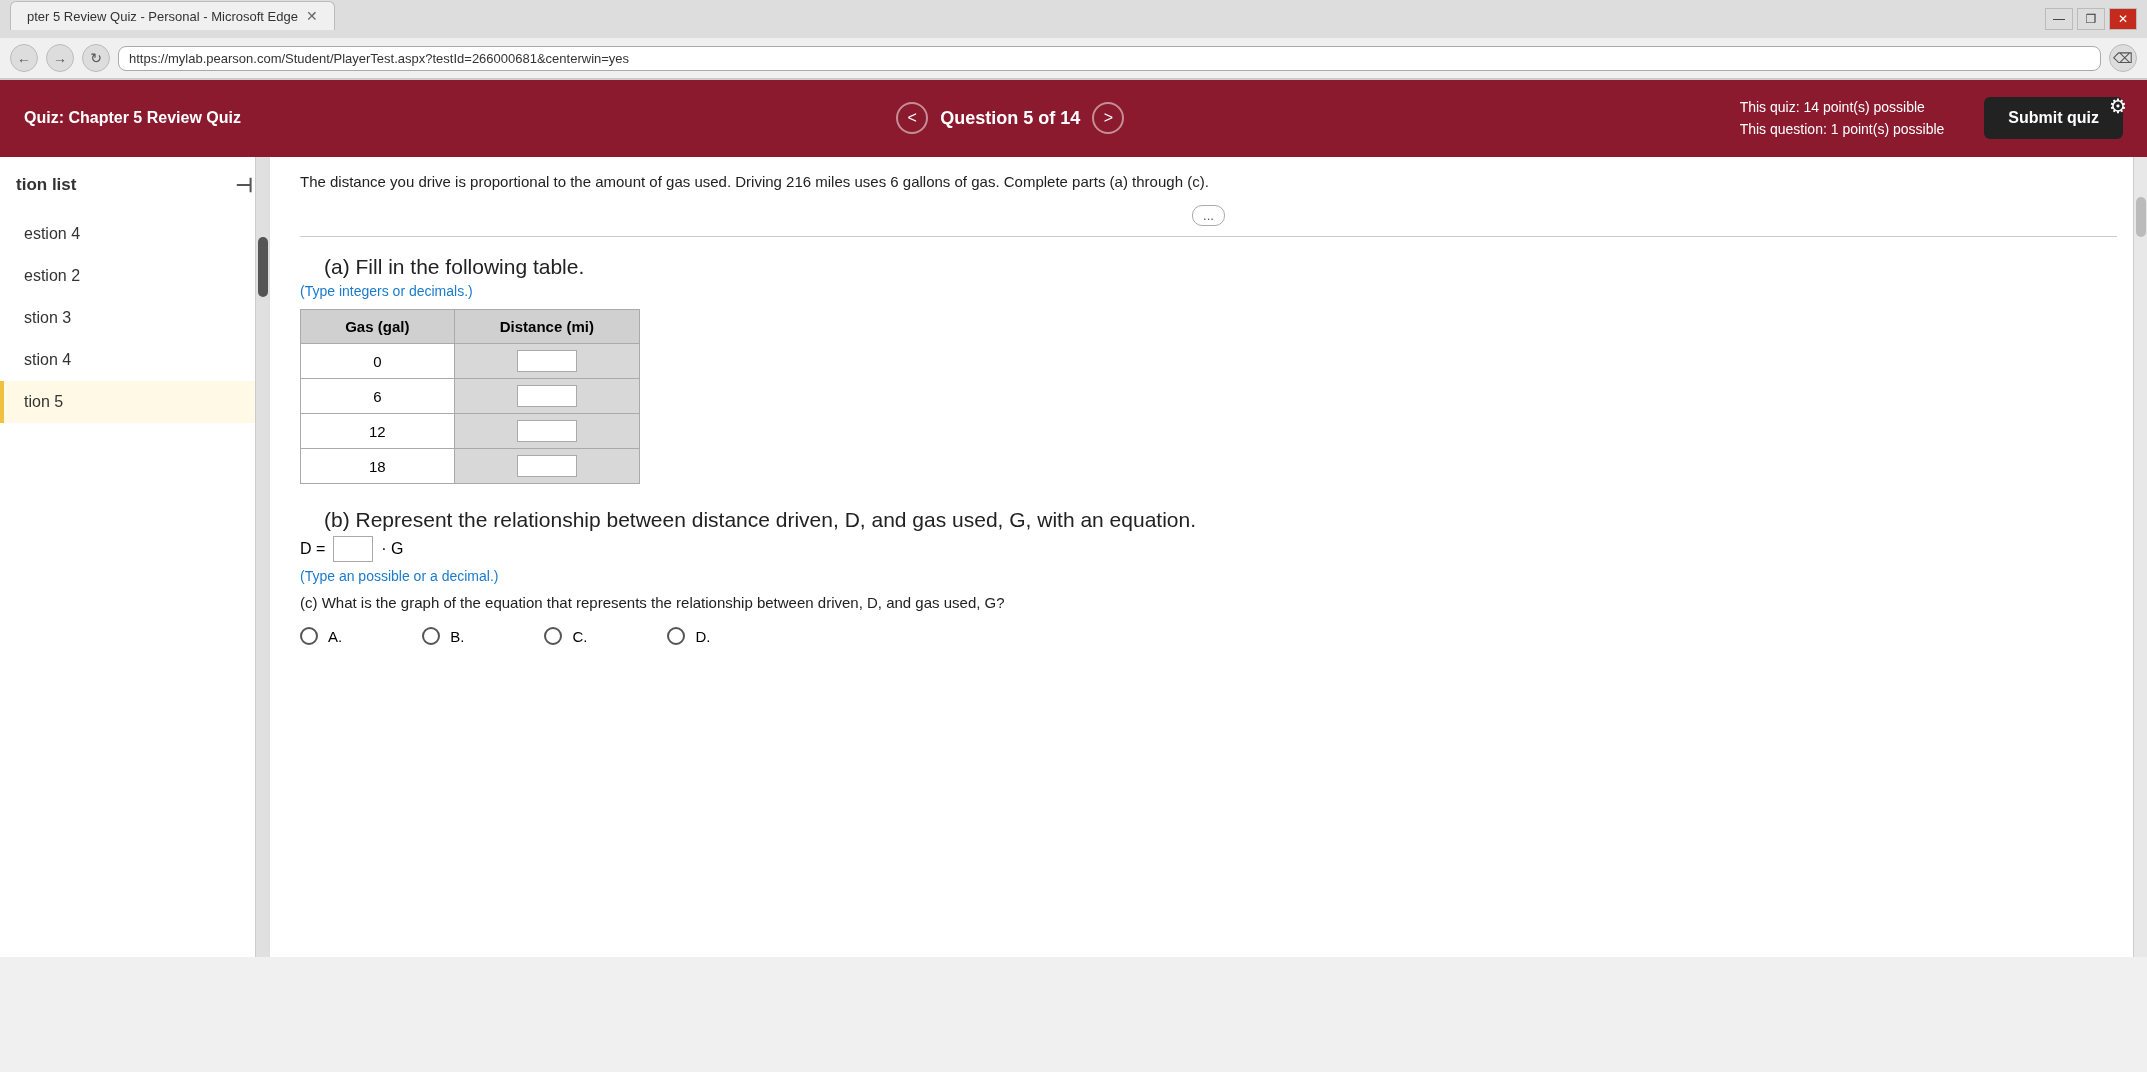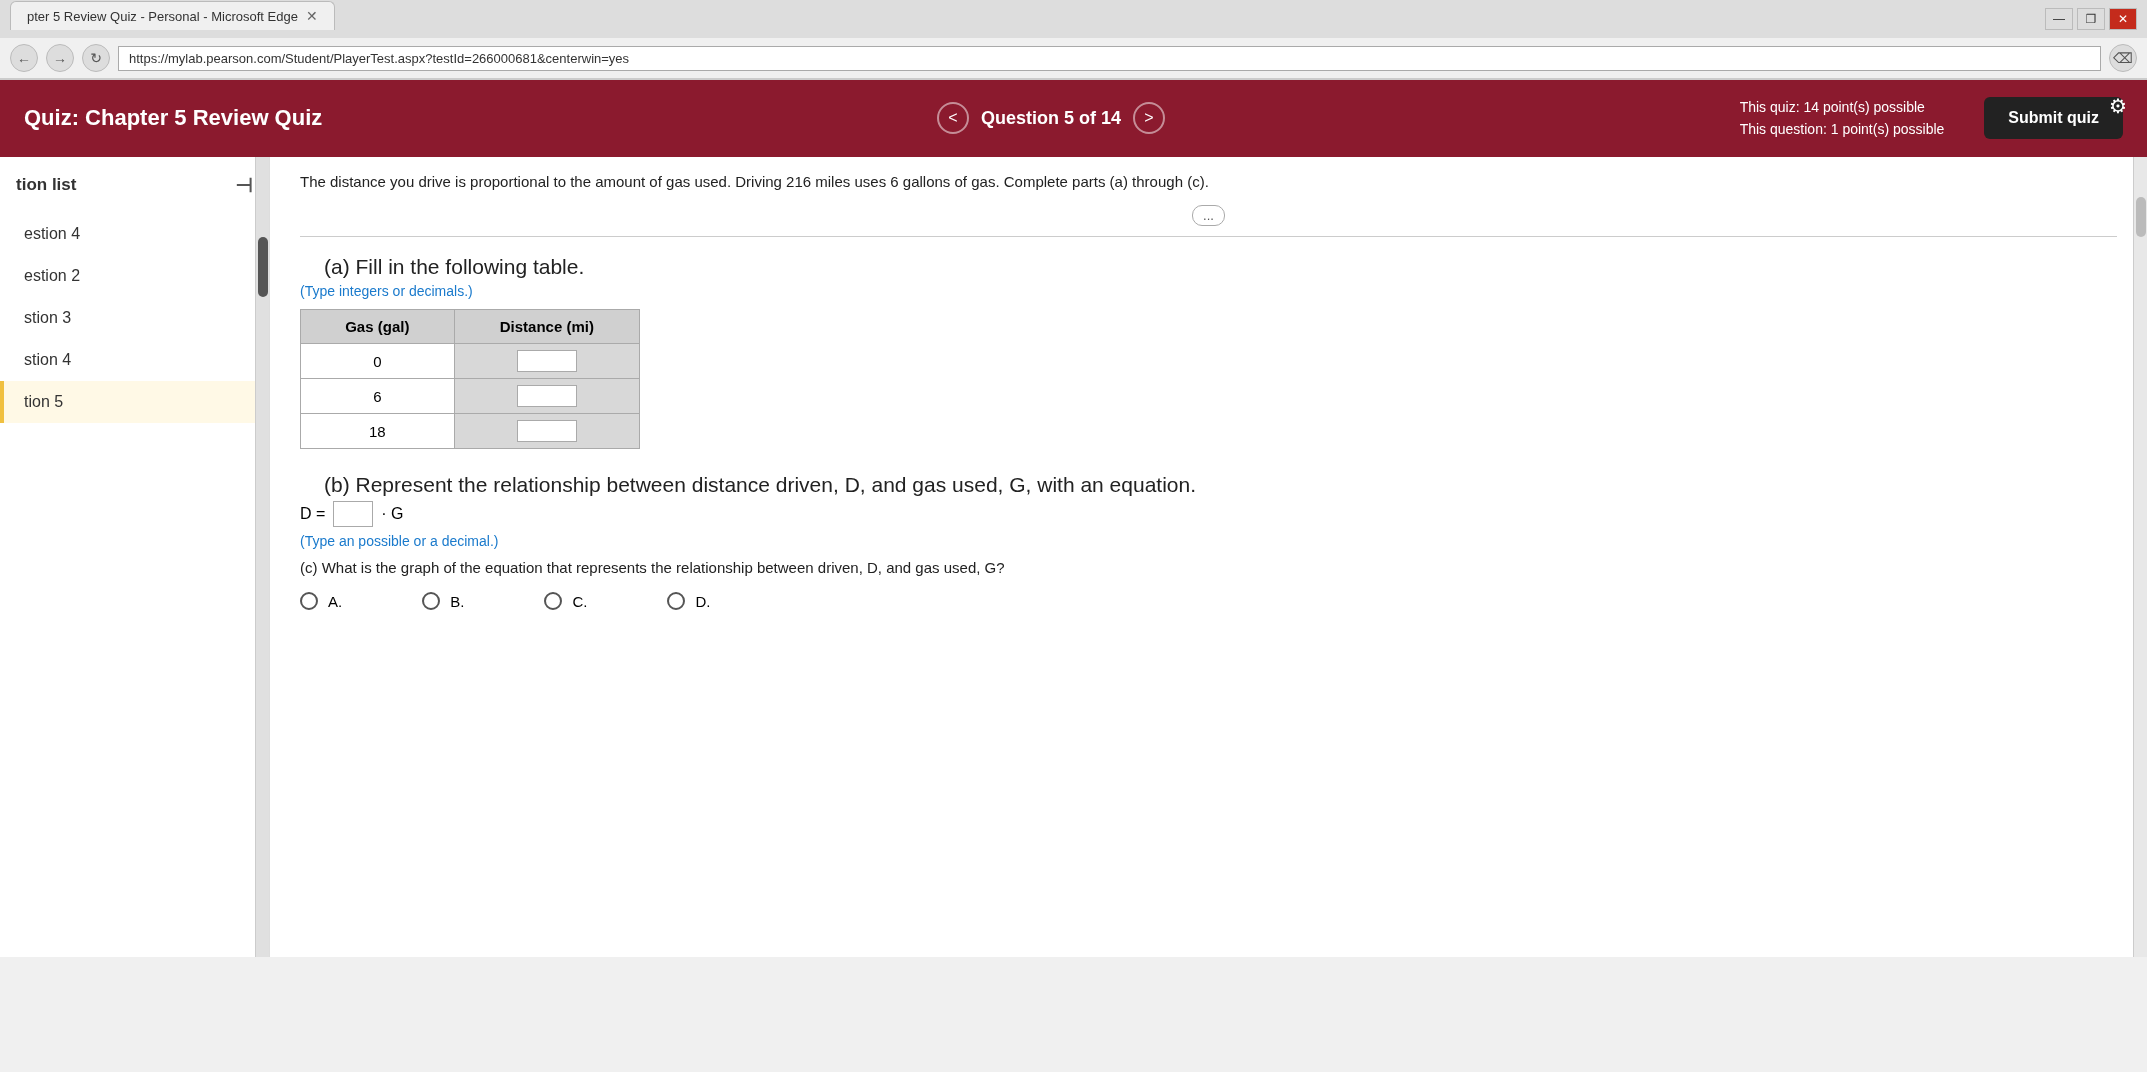--- a/index.html
+++ b/index.html
@@ -59,21 +59,21 @@
       justify-content: center;
       font-size: 12px;
       cursor: pointer;
       color: #333;
     }
     .win-btn.close { background: #c42b1c; color: white; }
     .address-bar {
       flex: 1;
       background: white;
       border: 1px solid #aaa;
-      border-radius: 0;
+      border-radius: 8px;
       padding: 4px 10px;
       font-size: 13px;
       color: #333;
     }
     .nav-btn {
       width: 28px;
       height: 28px;
       background: #ddd;
       border: 1px solid #bbb;
       border-radius: 50%;
@@ -134,21 +134,21 @@
     .quiz-header {
       background: #8b1a2e;
       color: white;
       padding: 16px 24px;
       display: flex;
       align-items: center;
       gap: 20px;
       position: relative;
     }
     .quiz-title {
-      font-size: 22px;
+      font-size: 16px;
       font-weight: bold;
       flex: 0 0 auto;
       padding-right: 40px;
     }
     .question-nav {
       display: flex;
       align-items: center;
       gap: 12px;
       flex: 1;
       justify-content: center;
@@ -479,20 +479,26 @@
                 <input type="text" aria-label="Distance for 0 gal" style="">
               </td>
             </tr>
             <tr>
               <td class="gas-val">6</td>
               <td class="dist-input">
                 <input type="text" aria-label="Distance for 6 gal" style="">
               </td>
             </tr>
             <tr>
+              <td class="gas-val">12</td>
+              <td class="dist-input">
+                <input type="text" aria-label="Distance for 12 gal" style="">
+              </td>
+            </tr>
+            <tr>
               <td class="gas-val">18</td>
               <td class="dist-input">
                 <input type="text" aria-label="Distance for 18 gal" style="">
               </td>
             </tr>
           </tbody>
         </table>
       </div>
 
       <div>

